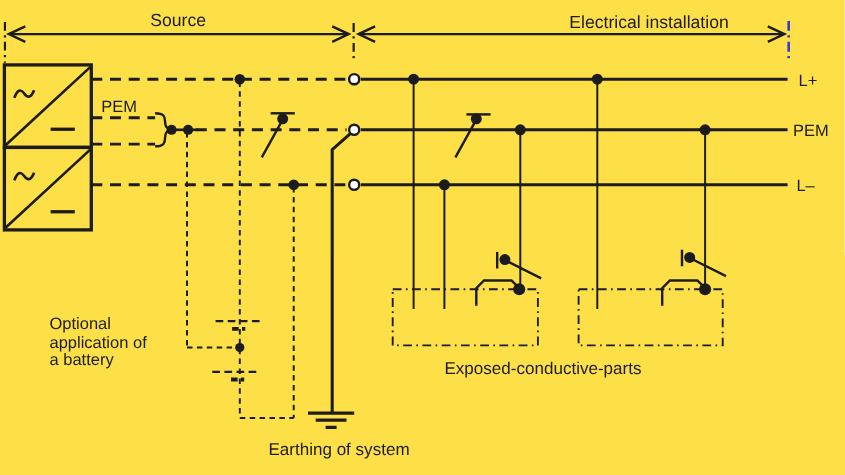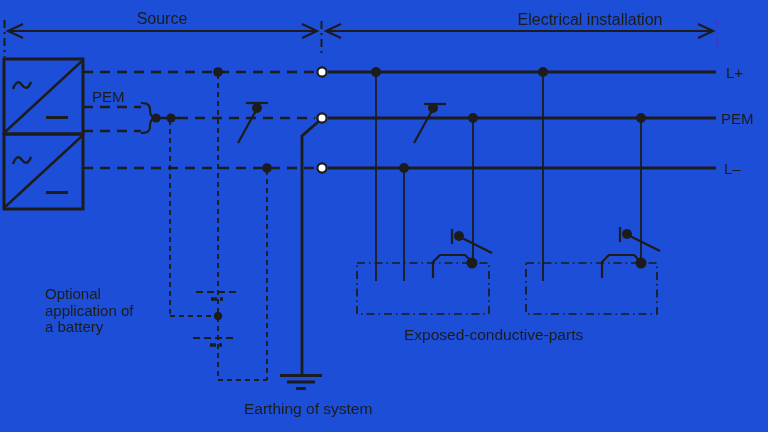--- a/index.html
+++ b/index.html
@@ -1,16 +1,16 @@
 <!DOCTYPE html>
 <html><head>
 <meta charset="utf-8">
 <style>
   html,body{margin:0;padding:0;background:#ffffff;}
-  .canvas{position:relative;width:768px;height:432px;background:#1d4ed8;overflow:hidden;
+  .canvas{position:relative;width:768px;height:432px;background:#fde047;overflow:hidden;
           font-family:"Liberation Sans", sans-serif;}
   svg{position:absolute;left:0;top:0;}
   text{fill:#1c1c1c;font-family:"Liberation Sans", sans-serif;}
   .lbl-region{font-size:16px;}
   .lbl-cond{font-size:15px;}
   .lbl-note{font-size:15px;}
   .lbl-caption{font-size:15.5px;}
 </style>
 </head>
 <body>

